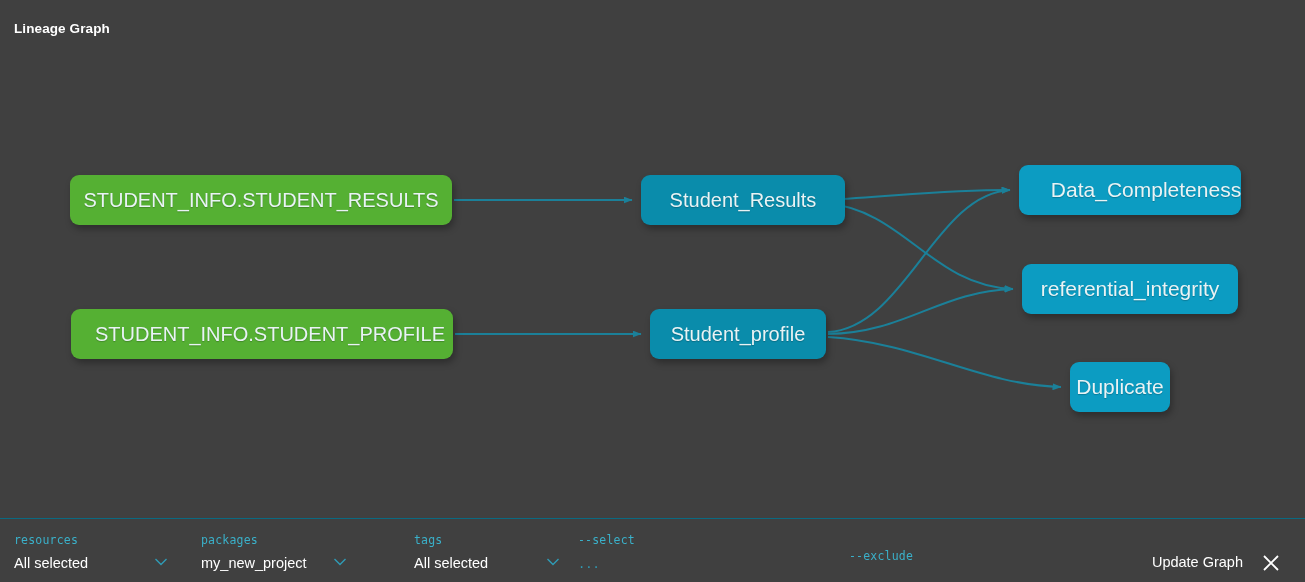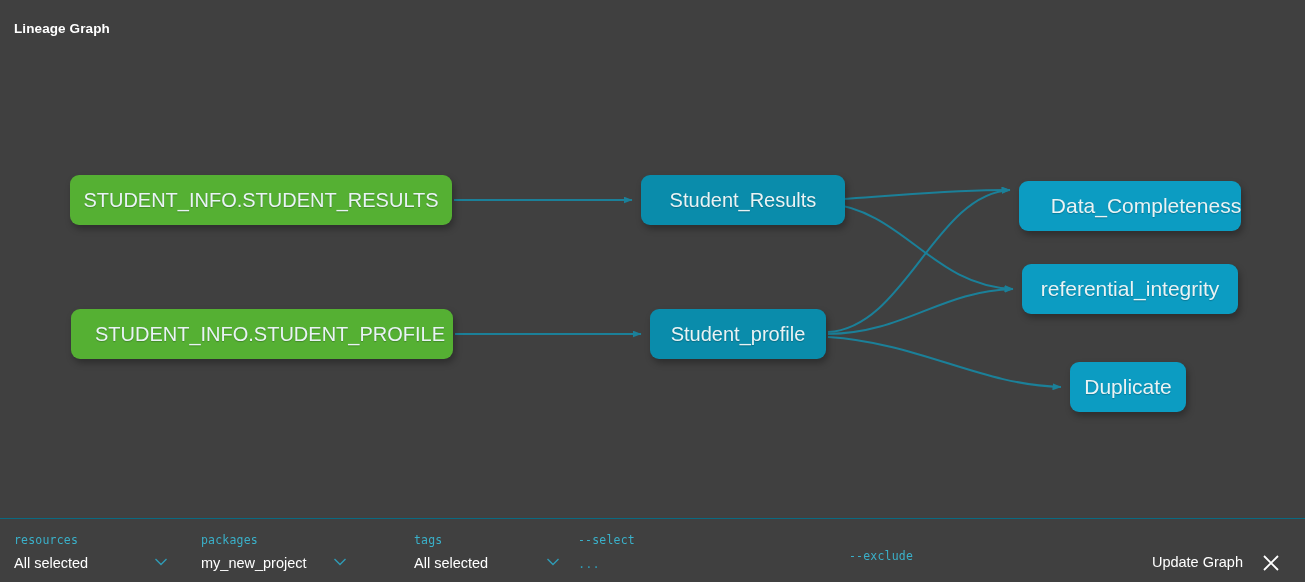--- a/index.html
+++ b/index.html
@@ -180,29 +180,29 @@
   </div>
 
   <div class="node model" style="left:641px; top:175px; width:204px; height:50px;">
     <span>Student_Results</span>
   </div>
 
   <div class="node model" style="left:650px; top:309px; width:176px; height:50px;">
     <span>Student_profile</span>
   </div>
 
-  <div class="node test" style="left:1019px; top:181px; width:222px; height:50px;padding-left:32px;">
+  <div class="node test" style="left:1019px; top:165px; width:222px; height:50px;padding-left:32px;">
     <span>Data_Completeness</span>
   </div>
 
   <div class="node test" style="left:1022px; top:264px; width:216px; height:50px;">
     <span>referential_integrity</span>
   </div>
 
-  <div class="node test" style="left:1070px; top:362px; width:116px; height:50px;">
+  <div class="node test" style="left:1070px; top:362px; width:100px; height:50px;">
     <span>Duplicate</span>
   </div>
 
 </div>
 
 <div id="toolbar">
 
   <div class="filter" style="left:14px; width:170px;">
     <div class="filter-label">resources</div>
     <div class="filter-value">All selected</div>

